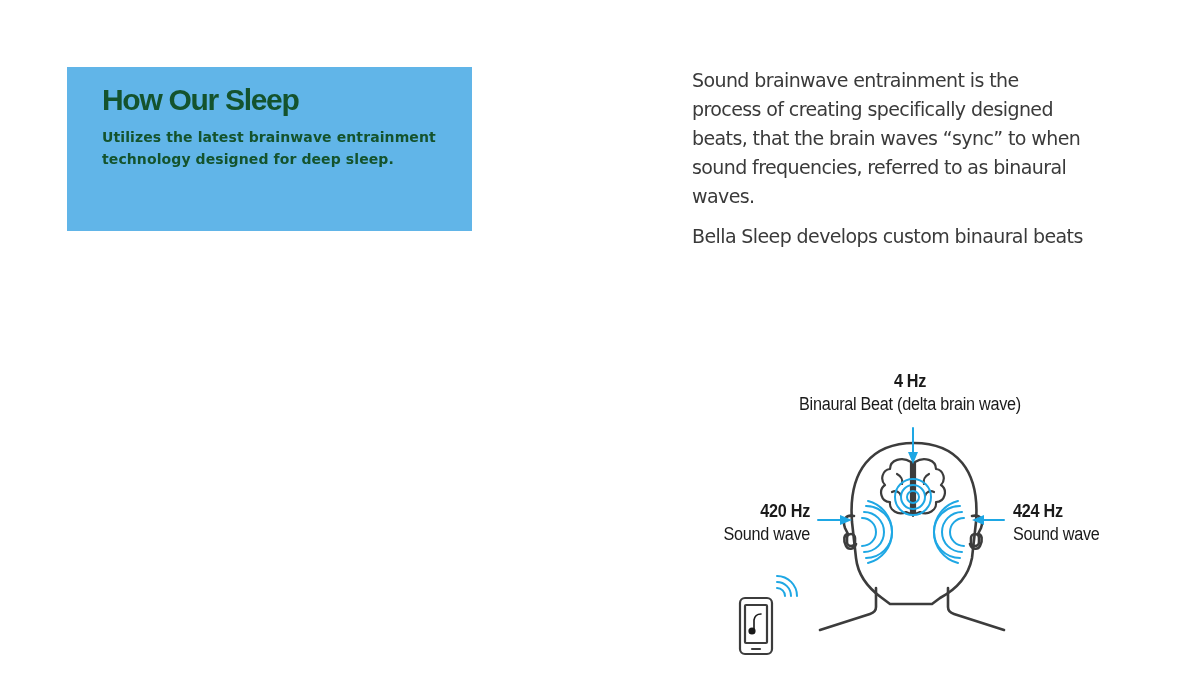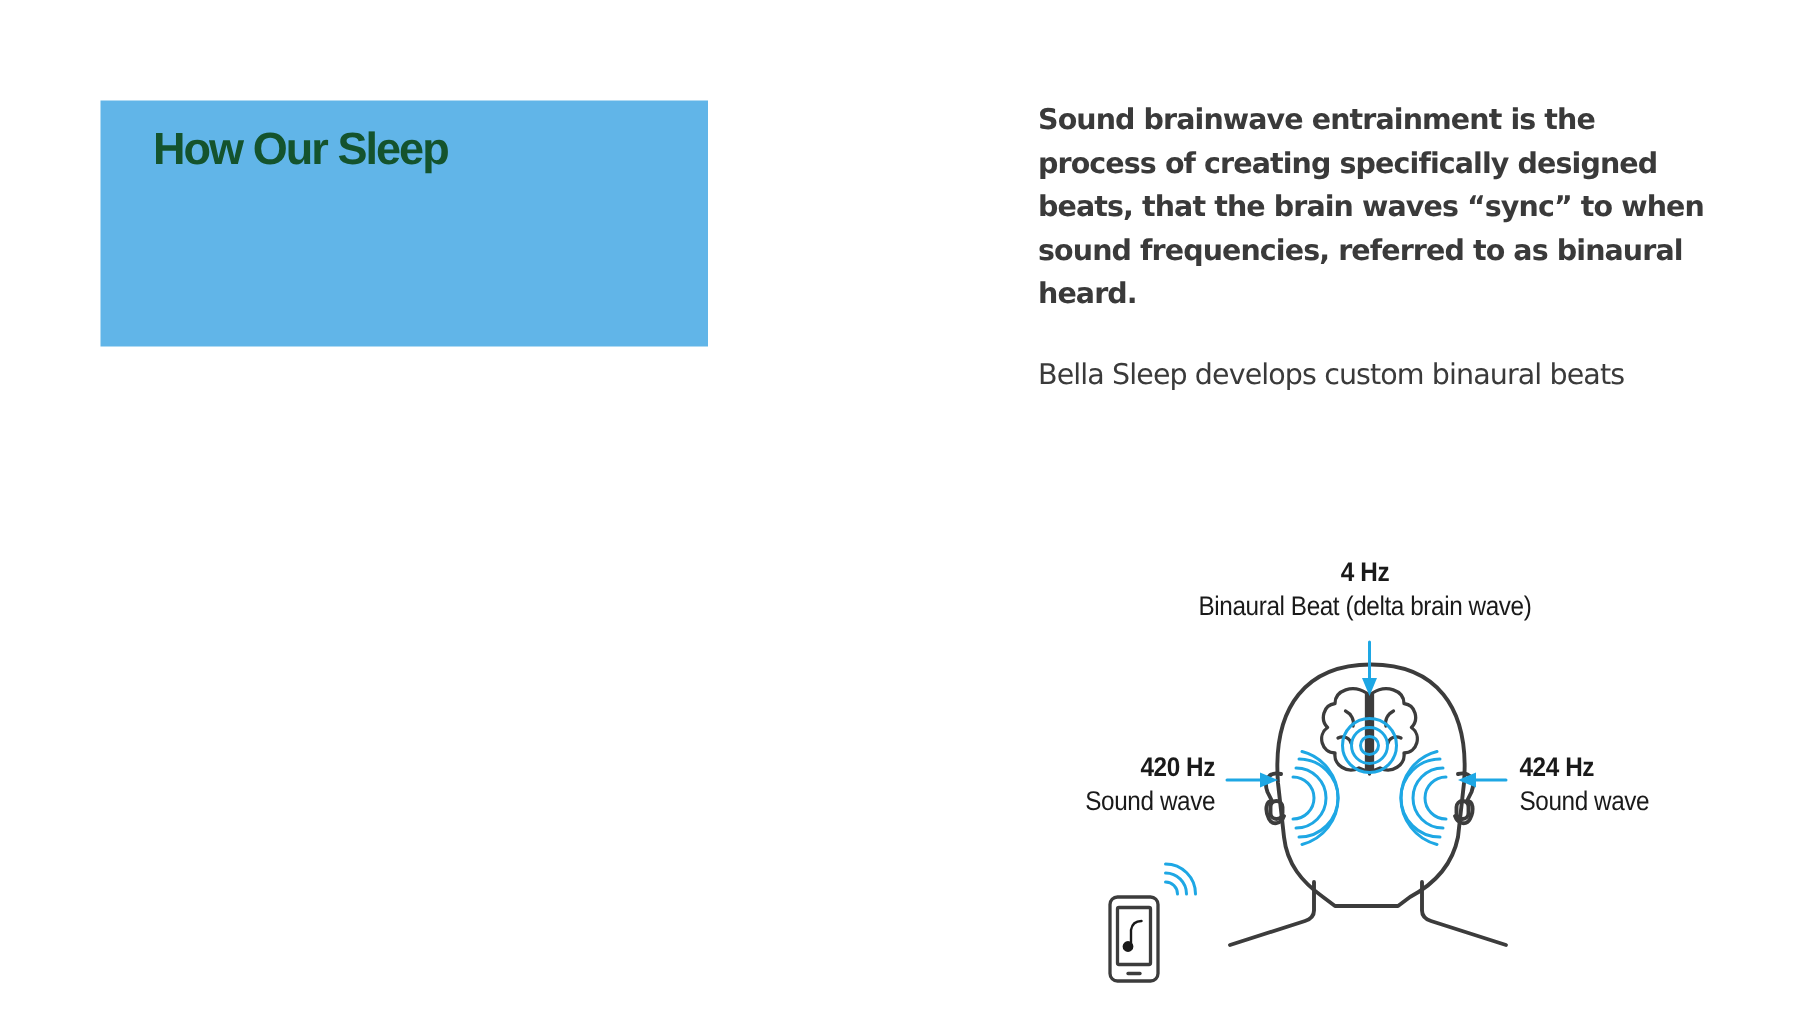--- a/index.html
+++ b/index.html
@@ -1,44 +1,48 @@
 <!DOCTYPE html>
 <html><head>
 <meta charset="utf-8">
 <style>
   html, body { margin:0; padding:0; }
   body { width:1200px; height:675px; background:#ffffff; position:relative; overflow:hidden; font-family:"DejaVu Sans", sans-serif; }
   .hero-box { position:absolute; left:67px; top:67px; width:405px; height:164px; background:#61b5e8; box-sizing:border-box; padding:16px 20px 0 35px; color:#14532d; }
   .hero-title { font-family:"Liberation Sans", sans-serif; font-weight:bold; font-size:30px; line-height:34px; letter-spacing:-1.3px; margin:0; }
   .hero-sub { font-family:"DejaVu Sans", sans-serif; font-weight:bold; font-size:14px; line-height:22px; margin-top:9px; letter-spacing:0.1px; }
   .body-text { position:absolute; left:692px; width:470px; font-family:"DejaVu Sans", sans-serif; font-weight:normal; font-size:19px; line-height:29px; color:#3a3a3a; letter-spacing:-0.6px; }
-  .p1 { top:66px;font-weight:bold; }
-  .p2 { top:236px; }
+  .p1 { top:66px; }
+  .p2 { top:222px; }
   .label { position:absolute; font-family:"Liberation Sans", sans-serif; color:#1a1a1a; font-size:18px; line-height:23px; letter-spacing:-0.3px; transform:scaleX(0.9); }
   .label b { font-weight:bold; display:block; }
   .lbl-top { left:760px; top:370px; width:300px; text-align:center; transform-origin:center; }
   .lbl-left { left:700px; top:500px; width:110px; text-align:right; transform-origin:right; }
   .lbl-right { left:1013px; top:500px; width:130px; text-align:left; transform-origin:left; }
   svg.diagram { position:absolute; left:0; top:0; }
 </style>
 </head>
 <body>
 
 <div class="hero-box">
   <div class="hero-title">
     <div>How Our Sleep</div>
   </div>
+  <div class="hero-sub">
+    <div>Utilizes the latest brainwave entrainment</div>
+    <div>technology designed for deep sleep.</div>
+  </div>
 </div>
 
 <div class="body-text p1">
   <div>Sound brainwave entrainment is the</div>
   <div>process of creating specifically designed</div>
   <div>beats, that the brain waves “sync” to when</div>
   <div>sound frequencies, referred to as binaural</div>
-  <div>heard.</div>
+  <div>waves.</div>
 </div>
 
 <div class="body-text p2">
   <div>Bella Sleep develops custom binaural beats</div>
 </div>
 
 <div class="label lbl-top">
   <b>4 Hz</b>
   <span>Binaural Beat (delta brain wave)</span>
 </div>

